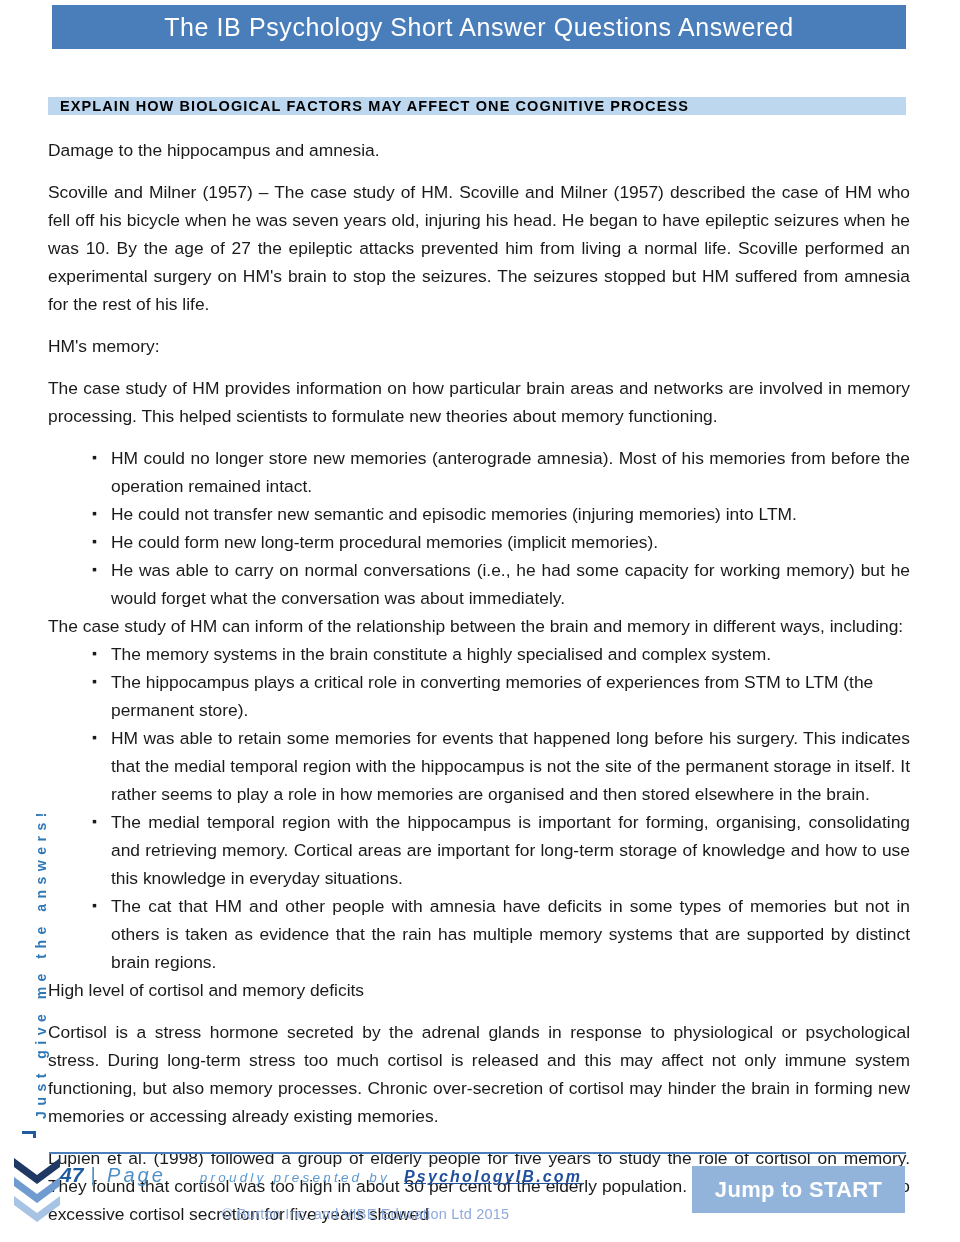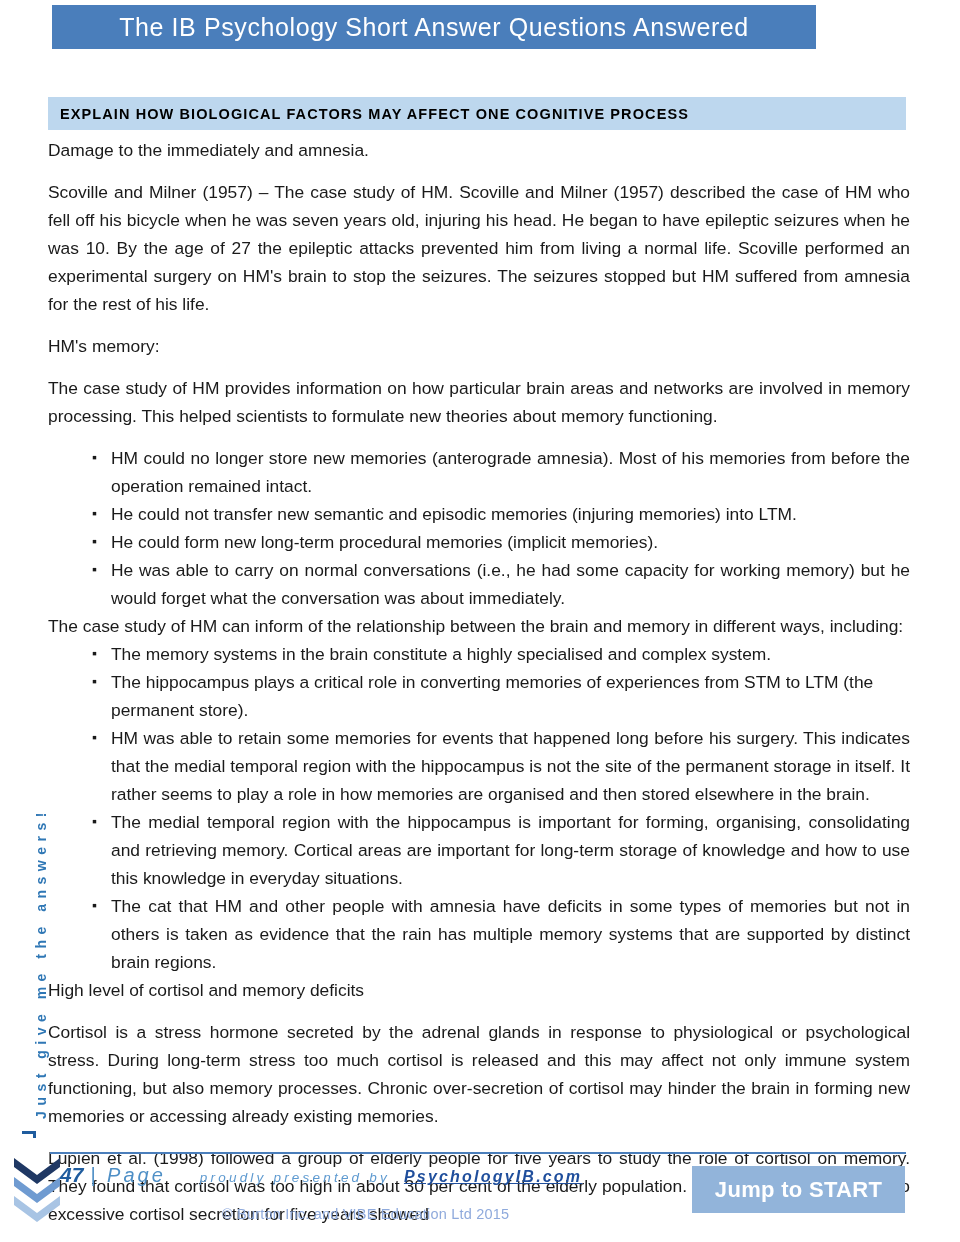--- a/index.html
+++ b/index.html
@@ -17,42 +17,42 @@
     height: 1242px;
     background: #ffffff;
     overflow: hidden;
   }
 
   
   .title-banner {
     position: absolute;
     left: 52px;
     top: 5px;
-    width: 764px;
+    width: 854px;
     height: 44px;
     background: #4a7ebb;
     display: flex;
     align-items: center;
     justify-content: center;
   }
   .title-banner-text {
     color: #ffffff;
     font-size: 25px;
     font-weight: 400;
     letter-spacing: 0.6px;
     white-space: nowrap;
   }
 
   
   .section-band {
     position: absolute;
     left: 48px;
     top: 97px;
     width: 858px;
-    height: 33px;
+    height: 18px;
     background: #bdd7ee;
     display: flex;
     align-items: center;
   }
   .section-band-text {
     padding-left: 12px;
     font-size: 14.5px;
     font-weight: bold;
     color: #000000;
     letter-spacing: 1.1px;
@@ -233,21 +233,21 @@
   <div class="title-banner">
     <span class="title-banner-text">The IB Psychology Short Answer Questions Answered</span>
   </div>
 
   <div class="section-band">
     <span class="section-band-text">EXPLAIN HOW BIOLOGICAL FACTORS MAY AFFECT ONE COGNITIVE PROCESS</span>
   </div>
 
   <div class="content">
 
-    <p class="para nojust">Damage to the immediately and amnesia.</p>
+    <p class="para nojust">Damage to the hippocampus and amnesia.</p>
 
     <p class="para">Scoville and Milner (1957) – The case study of HM. Scoville and Milner (1957) described the case of HM who fell off his bicycle when he was seven years old, injuring his head. He began to have epileptic seizures when he was 10. By the age of 27 the epileptic attacks prevented him from living a normal life. Scoville performed an experimental surgery on HM's brain to stop the seizures. The seizures stopped but HM suffered from amnesia for the rest of his life.</p>
 
     <p class="para nojust">HM's memory:</p>
 
     <p class="para">The case study of HM provides information on how particular brain areas and networks are involved in memory processing. This helped scientists to formulate new theories about memory functioning.</p>
 
     <ul class="bullets">
       <li>HM could no longer store new memories (anterograde amnesia). Most of his memories from before the operation remained intact.</li>
       <li class="left">He could not transfer new semantic and episodic memories (injuring memories) into LTM.</li>

